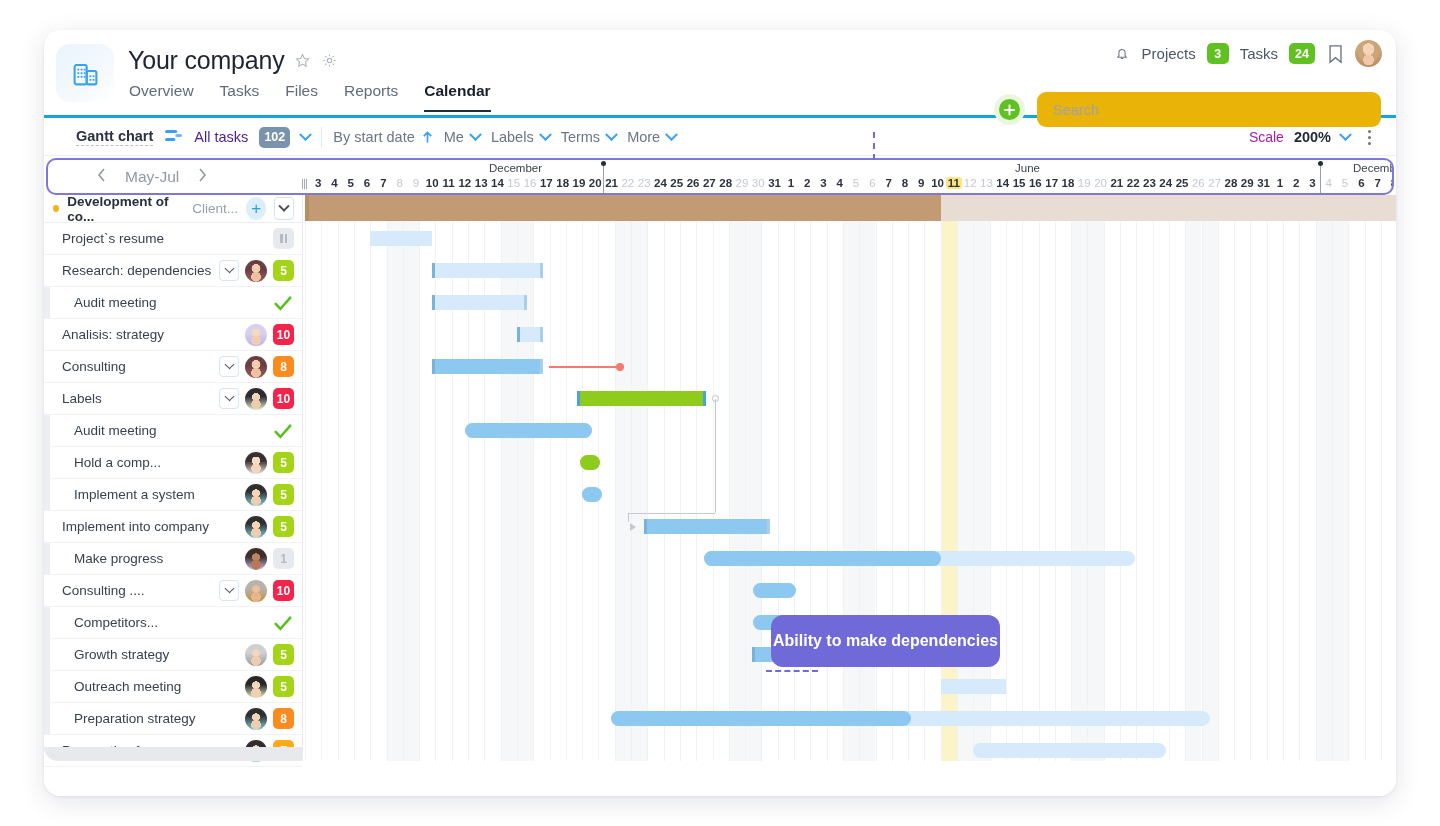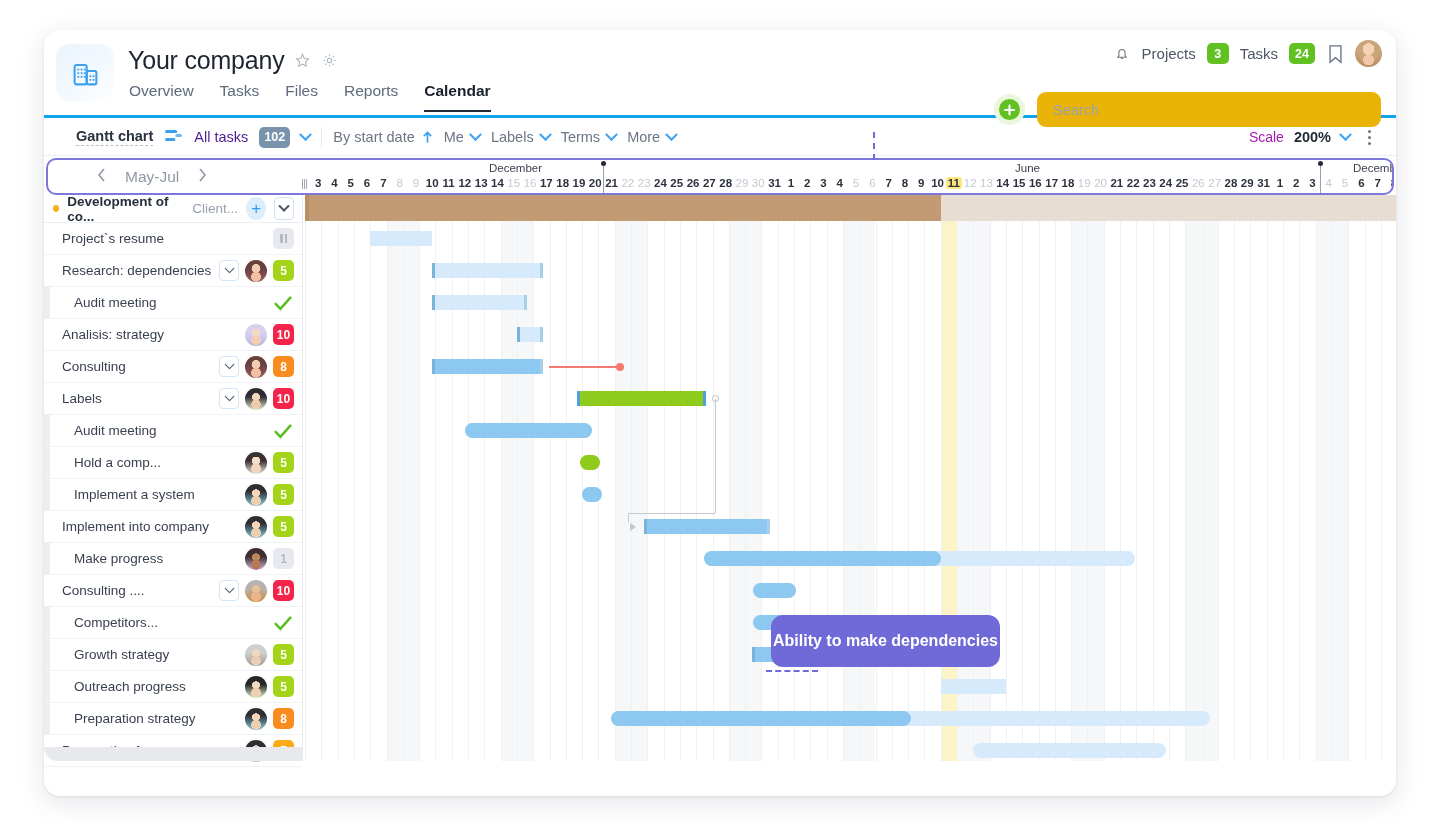--- a/index.html
+++ b/index.html
@@ -538,21 +538,21 @@
           <div class="row l1">
             <span class="tick"></span>
             <span class="tname">Growth strategy</span>
             <span class="rr">
               <span class="ava" style="background:radial-gradient(circle at 50% 76%,#eccdb4 0 24%,rgba(0,0,0,0) 25%),radial-gradient(circle at 50% 42%,#f1d6c0 0 23%,rgba(0,0,0,0) 24%),linear-gradient(180deg,#cfcfcf 0 40%,#9a9a9a 100%)"></span>
               <span class="badge g">5</span>
             </span>
           </div>
           <div class="row l1">
             <span class="tick"></span>
-            <span class="tname">Outreach progress</span>
+            <span class="tname">Outreach meeting</span>
             <span class="rr">
               <span class="ava" style="background:radial-gradient(circle at 50% 76%,#efd0b2 0 24%,rgba(0,0,0,0) 25%),radial-gradient(circle at 50% 42%,#f3d9bd 0 23%,rgba(0,0,0,0) 24%),linear-gradient(180deg,#272728 0 38%,#e6efc7 100%)"></span>
               <span class="badge g">5</span>
             </span>
           </div>
           <div class="row l1">
             <span class="tick"></span>
             <span class="tname">Preparation strategy</span>
             <span class="rr">
               <span class="ava" style="background:radial-gradient(circle at 50% 76%,#f0cdae 0 24%,rgba(0,0,0,0) 25%),radial-gradient(circle at 50% 42%,#f3d6b8 0 23%,rgba(0,0,0,0) 24%),linear-gradient(180deg,#2e2e33 0 34%,#7fd0d8 100%)"></span>

